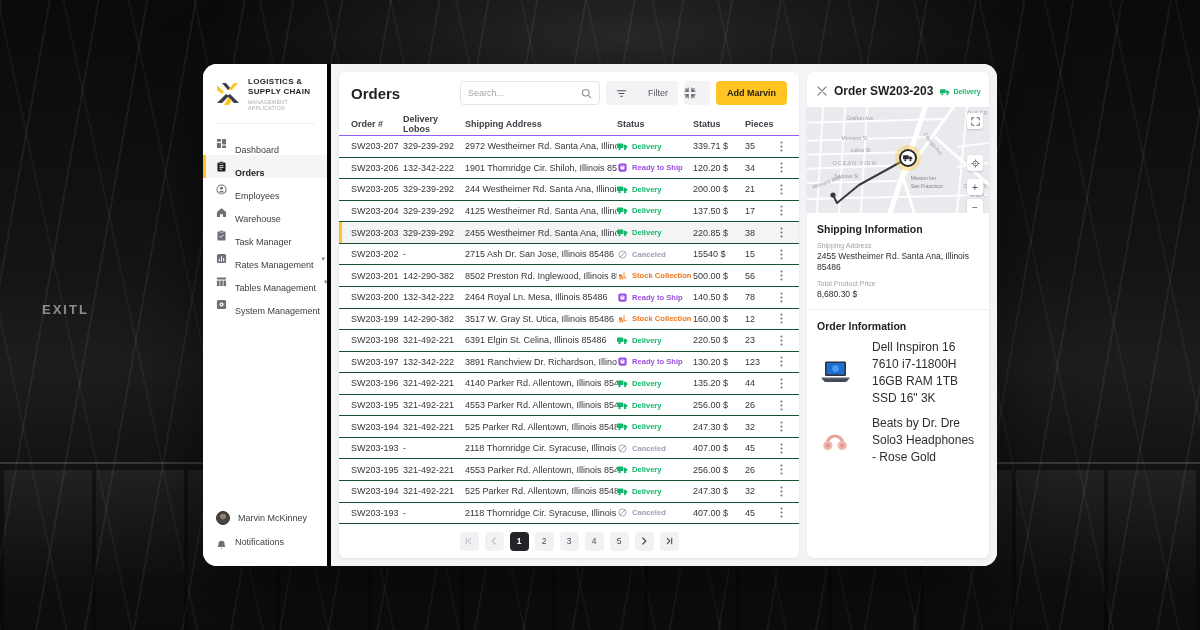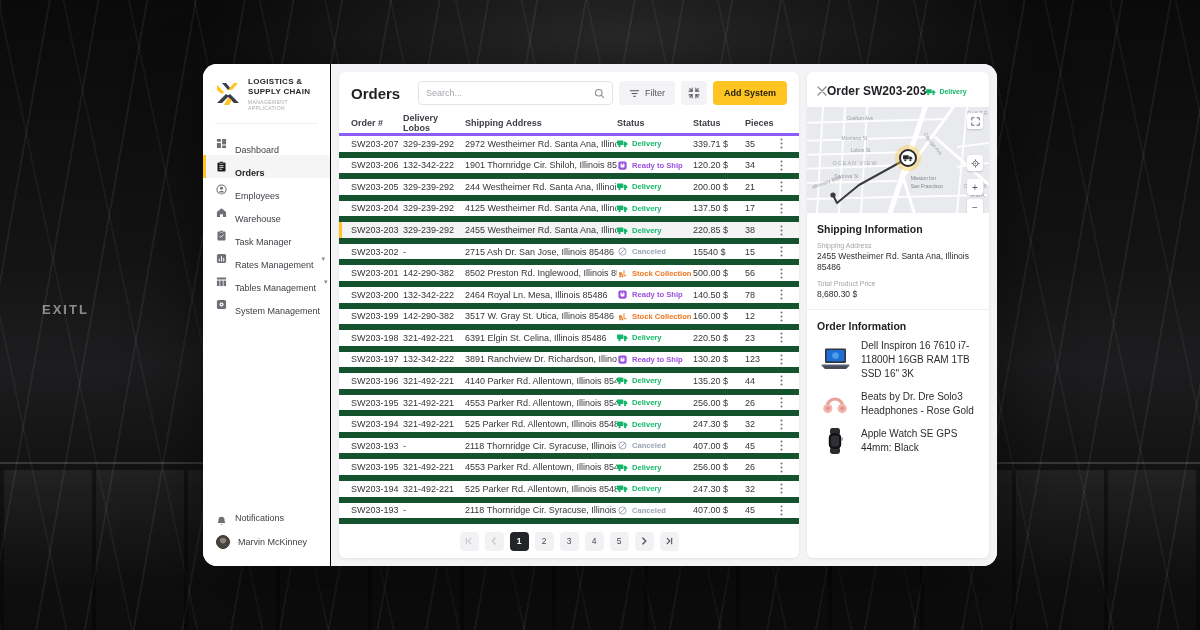--- a/index.html
+++ b/index.html
@@ -27,21 +27,21 @@
   }
 
   
   .window{
     position:absolute; left:203px; top:64px; width:794px; height:502px;
     background:#fff; border-radius:14px; box-shadow:0 24px 70px rgba(0,0,0,0.55);
     display:flex; overflow:hidden;
   }
 
   
-  .sidebar{ width:128px; background:#fff; border-right:1px solid #000000; display:flex; flex-direction:column; flex-shrink:0;}
+  .sidebar{ width:128px; background:#fff; border-right:4px solid #000000; display:flex; flex-direction:column; flex-shrink:0;}
   .logo{ display:flex; align-items:center; gap:7px; padding:13px 10px 10px 12px; }
   .logo-mark{ width:26px; height:26px; flex-shrink:0; }
   .logo-text .l1{ font-size:8px; font-weight:bold; color:#25262B; letter-spacing:.3px; line-height:1.25;}
   .logo-text .sub{ font-size:5px; color:#A7A9AE; letter-spacing:.4px; margin-top:2px;}
   .sidebar-divider{ height:1px; background:#F0F0F2; margin:2px 12px 8px 12px;}
   .nav{ display:flex; flex-direction:column; }
   .nav-item{ display:flex; align-items:center; gap:8px; height:23px; padding:0 10px 0 13px; cursor:pointer; color:#5F6168; position:relative;}
   .nav-item .nicon{ width:11px; height:11px; display:flex; color:#6E7077; flex-shrink:0;}
   .nav-item .nicon svg{ width:11px; height:11px;}
   .nav-item .nlabel{ font-size:9px; color:#3F4147; white-space:nowrap;margin-top:12px;}
@@ -57,33 +57,33 @@
   .avatar{ width:14px; height:14px; border-radius:50%; background:radial-gradient(circle at 50% 38%, #8a8178 0 30%, #4a443e 32% 100%); border:1px solid #2e2a26; flex-shrink:0;}
 
   
   .content{ flex:1; background:#F4F4F6; padding:8px; display:flex; gap:8px; min-width:0;}
   .card{ background:#fff; border-radius:6px; box-shadow:0 1px 3px rgba(20,20,25,0.07);}
 
   
   .orders-card{ flex:1; display:flex; flex-direction:column; min-width:0; overflow:hidden;}
   .orders-head{ display:flex; align-items:center; padding:9px 12px 7px 12px; gap:6px;}
   .orders-title{ font-size:15px; font-weight:bold; color:#1E1F23; margin-right:auto;}
-  .search-box{ display:flex; align-items:center; width:195px; height:24px; border:1px solid #E4E4E8; border-radius:4px; padding:0 7px; gap:6px; background:#fff;}
+  .search-box{ display:flex; align-items:center; width:140px; height:24px; border:1px solid #E4E4E8; border-radius:4px; padding:0 7px; gap:6px; background:#fff;}
   .search-box input{ border:none; outline:none; flex:1; font-size:9px; color:#333; font-family:inherit; min-width:0; background:transparent;}
   .search-box input::placeholder{ color:#A6A8AE;}
   .search-box .sicon{ color:#8B8D93; display:flex;}
-  .btn{ display:flex; align-items:center; justify-content:center; gap:5px; height:24px; border:none; border-radius:4px; cursor:pointer; font-family:inherit;}
+  .btn{ display:flex; align-items:center; justify-content:flex-start; gap:21px; height:24px; border:none; border-radius:4px; cursor:pointer; font-family:inherit;}
   .btn-filter{ background:#F3F3F5; color:#54565C; font-size:9px; padding:0 10px;}
   .btn-scan{ background:#F3F3F5; width:26px; color:#54565C;}
   .btn-add{ background:var(--accent); color:#221F10; font-size:9px; font-weight:bold; padding:0 11px;}
 
-  .thead{ display:flex; align-items:center; padding:0 12px; height:24px; border-bottom:3px solid #8b5cf6;}
+  .thead{ display:flex; align-items:center; padding:0 12px; height:24px; border-bottom:1px solid #8b5cf6;}
   .thead .th{ font-size:9px; font-weight:bold; color:#3C3E44;}
   .tbody{ flex:1; display:flex; flex-direction:column; overflow:hidden;}
-  .trow{ display:flex; align-items:center; padding:0 12px; flex:1; border-bottom:6px solid #14532d; cursor:pointer; position:relative;}
+  .trow{ display:flex; align-items:center; padding:0 12px; flex:1; border-bottom:1px solid #14532d; cursor:pointer; position:relative;}
   .trow.selected{ background:#F4F4F5; box-shadow:inset 3px 0 0 var(--accent);}
   .c-order{ width:52px; flex-shrink:0; font-size:9px; color:#35363B;}
   .c-delivery{ width:62px; flex-shrink:0; font-size:9px; color:#35363B;}
   .c-address{ flex:1; min-width:0; font-size:9px; color:#35363B; white-space:nowrap; overflow:hidden;}
   .c-status{ width:76px; flex-shrink:0; display:flex; align-items:center; gap:4px;}
   .c-status .chip-icon{ display:flex;}
   .c-status .chip-icon svg{ width:11px; height:9px;}
   .c-status .chip-label{ font-size:7.6px; font-weight:bold; white-space:nowrap;}
   .c-price{ width:52px; flex-shrink:0; font-size:9px; color:#35363B;}
   .c-pieces{ width:30px; flex-shrink:0; font-size:9px; color:#35363B;}
@@ -91,21 +91,21 @@
   .c-menu svg{ width:3px; height:11px;}
 
   .pagination{ display:flex; align-items:center; justify-content:center; gap:6px; height:34px;}
   .pg{ width:19px; height:19px; border-radius:4px; background:#F2F2F4; border:none; display:flex; align-items:center; justify-content:center; font-size:8.5px; color:#4A4C52; cursor:pointer; font-family:inherit;}
   .pg svg{ width:8px; height:8px;}
   .pg.active{ background:#232428; color:#fff; font-weight:bold;}
   .pg.dim{ color:#C3C5CA;}
 
   
   .detail-card{ width:182px; flex-shrink:0; display:flex; flex-direction:column; overflow:hidden;}
-  .detail-head{ display:flex; align-items:center; padding:10px 10px 7px 10px;}
+  .detail-head{ display:flex; align-items:center; gap:7px; padding:10px 10px 7px 10px;}
   .close-x{ color:#8B8D93; cursor:pointer; display:flex;}
   .close-x svg{ width:10px; height:10px;}
   .detail-title{ font-size:12px; font-weight:bold; color:#1E1F23; white-space:nowrap;}
   .detail-badge{ display:flex; align-items:center; gap:3px;}
   .detail-badge .chip-icon svg{ width:10px; height:8px;}
   .detail-badge .chip-label{ font-size:7px; font-weight:bold;}
   .tabs{ display:flex; gap:9px; padding:0 10px; border-bottom:1px solid #EEEEF0;}
   .tab{ font-size:8px; color:#A2A4AA; padding:4px 0 5px 0; cursor:pointer; white-space:nowrap;}
   .tab.active{ color:#1E1F23; font-weight:bold; box-shadow:inset 0 -2px 0 #2A2B2F;}
 
@@ -127,21 +127,21 @@
 
   .panel-body{ flex:1; overflow:hidden; padding:0 10px;}
   .sec-heading{ font-size:10.5px; font-weight:bold; color:#1E1F23; margin:10px 0 7px 0;}
   .field{ margin-bottom:7px;}
   .field .flabel{ font-size:7px; color:#A2A4AA; margin-bottom:2px;}
   .field .fvalue{ font-size:8.5px; color:#2C2D32; line-height:1.3;}
   .panel-divider{ height:1px; background:#EFEFF1; margin:9px -10px 0 -10px;}
   .product{ display:flex; align-items:center; gap:8px; margin-bottom:9px;}
   .product .pimg{ width:36px; height:28px; flex-shrink:0; display:flex; align-items:center; justify-content:center;}
   .product .pimg svg{ width:36px; height:28px;}
-  .product .pname{ font-size:10px; color:#2C2D32; line-height:1.4;}
+  .product .pname{ font-size:12px; color:#2C2D32; line-height:1.4;margin-left:11px;}
 </style>
 </head>
 <body>
 
 <div class="bg-corridor"></div>
 <div class="bg-beam"></div>
 <div class="bg-exit">EXITL</div>
 
 <div class="window">
 
@@ -259,29 +259,29 @@
             </svg>
           </span>
           <span class="nlabel">System Management</span>
 
         </div>
 
     </div>
 
     <div class="sidebar-footer">
       <div class="foot-item">
+        <span class="avatar"></span>
+        <span class="nlabel">Marvin McKinney</span>
+      </div>
+      <div class="foot-item">
         <span class="nicon"><svg viewBox="0 0 12 12" fill="currentColor">
               <path d="M6 .9a3.3 3.3 0 0 1 3.3 3.3c0 2.3.6 3.1 1.1 3.5H1.6c.5-.4 1.1-1.2 1.1-3.5A3.3 3.3 0 0 1 6 .9z"></path>
               <path d="M4.9 8.9a1.15 1.15 0 0 0 2.2 0z"></path>
             </svg></span>
         <span class="nlabel">Notifications</span>
-      </div>
-      <div class="foot-item">
-        <span class="avatar"></span>
-        <span class="nlabel">Marvin McKinney</span>
       </div>
     </div>
   </div>
 
   <div class="content">
 
     <div class="card orders-card">
       <div class="orders-head">
         <div class="orders-title">Orders</div>
         <div class="search-box">
@@ -302,21 +302,21 @@
           <span>Filter</span>
         </button>
         <button class="btn btn-scan">
           <span style="display:flex">
               <svg viewBox="0 0 14 14" width="12" height="12" fill="none" stroke="currentColor" stroke-width="1.2" stroke-linecap="round">
                 <path d="M1.2 4.8h3.6V1.2M9.2 1.2v3.6h3.6M12.8 9.2H9.2v3.6M4.8 12.8V9.2H1.2"></path>
                 <path d="M2 2l2.8 2.8M12 2 9.2 4.8M12 12 9.2 9.2M2 12l2.8-2.8"></path>
               </svg>
             </span>
         </button>
-        <button class="btn btn-add">Add System</button>
+        <button class="btn btn-add">Add Marvin</button>
       </div>
 
       <div class="thead">
         <div class="th c-order">Order #</div>
         <div class="th c-delivery">Delivery Lobos</div>
         <div class="th c-address">Shipping Address</div>
         <div class="th c-status">Status</div>
         <div class="th c-price">Status</div>
         <div class="th c-pieces">Pieces</div>
         <div class="th c-menu"></div>
@@ -938,31 +938,19 @@
                   <path d="M10 17a8 8 0 0 1 16 0" fill="none" stroke="#E7A39B" stroke-width="3.2"></path>
                   <circle cx="10.8" cy="18.6" r="4.6" fill="#F0B7AF"></circle>
                   <circle cx="25.2" cy="18.6" r="4.6" fill="#F0B7AF"></circle>
                   <circle cx="10.8" cy="18.6" r="2" fill="#DE938B"></circle>
                   <circle cx="25.2" cy="18.6" r="2" fill="#DE938B"></circle>
                 </svg>
               </span>
               <span class="pname">Beats by Dr. Dre Solo3 Headphones - Rose Gold</span>
             </div>
 
-            <div class="product">
-              <span class="pimg">
-                <svg viewBox="0 0 36 28">
-                  <rect x="13" y="1" width="10" height="7" rx="2.4" fill="#2B2B2E"></rect>
-                  <rect x="13" y="20" width="10" height="7" rx="2.4" fill="#2B2B2E"></rect>
-                  <rect x="11.8" y="6.2" width="12.4" height="15.6" rx="4.4" fill="#101013"></rect>
-                  <rect x="13.8" y="8.4" width="8.4" height="11.2" rx="2.6" fill="#2F2F34"></rect>
-                  <rect x="24.4" y="10.4" width="1.4" height="3.4" rx=".7" fill="#8B8B90"></rect>
-                </svg>
-              </span>
-              <span class="pname">Apple Watch SE GPS 44mm: Black</span>
-            </div>
 
         </div>
       </div>
     </div>
 
   </div>
 </div>
 
 </body></html>

